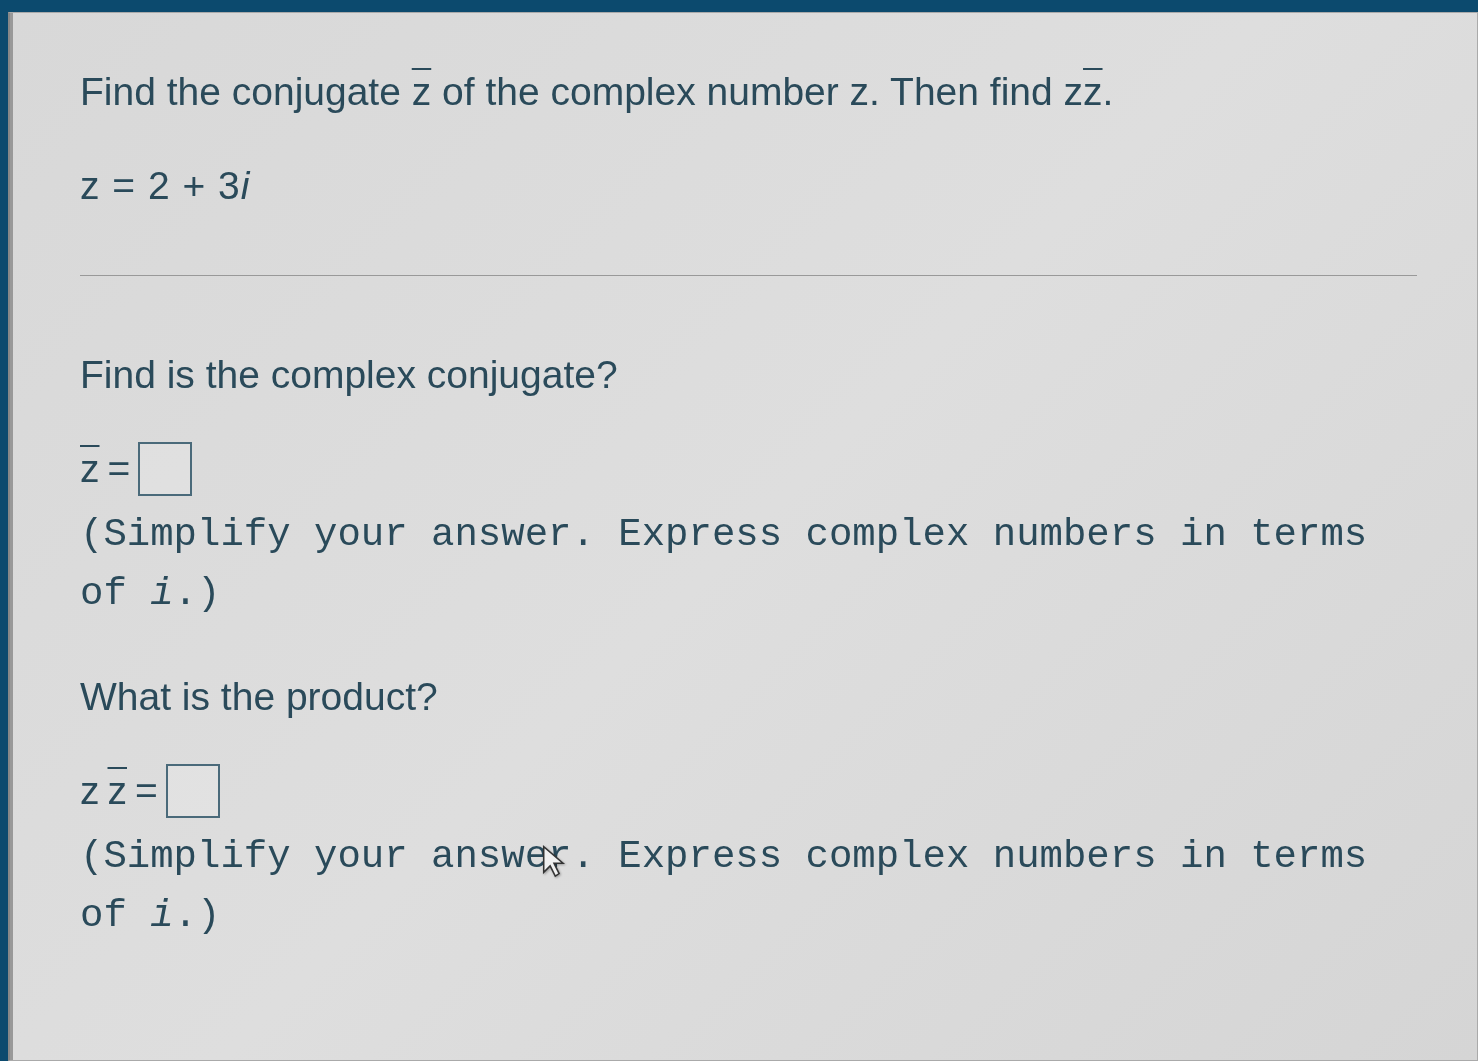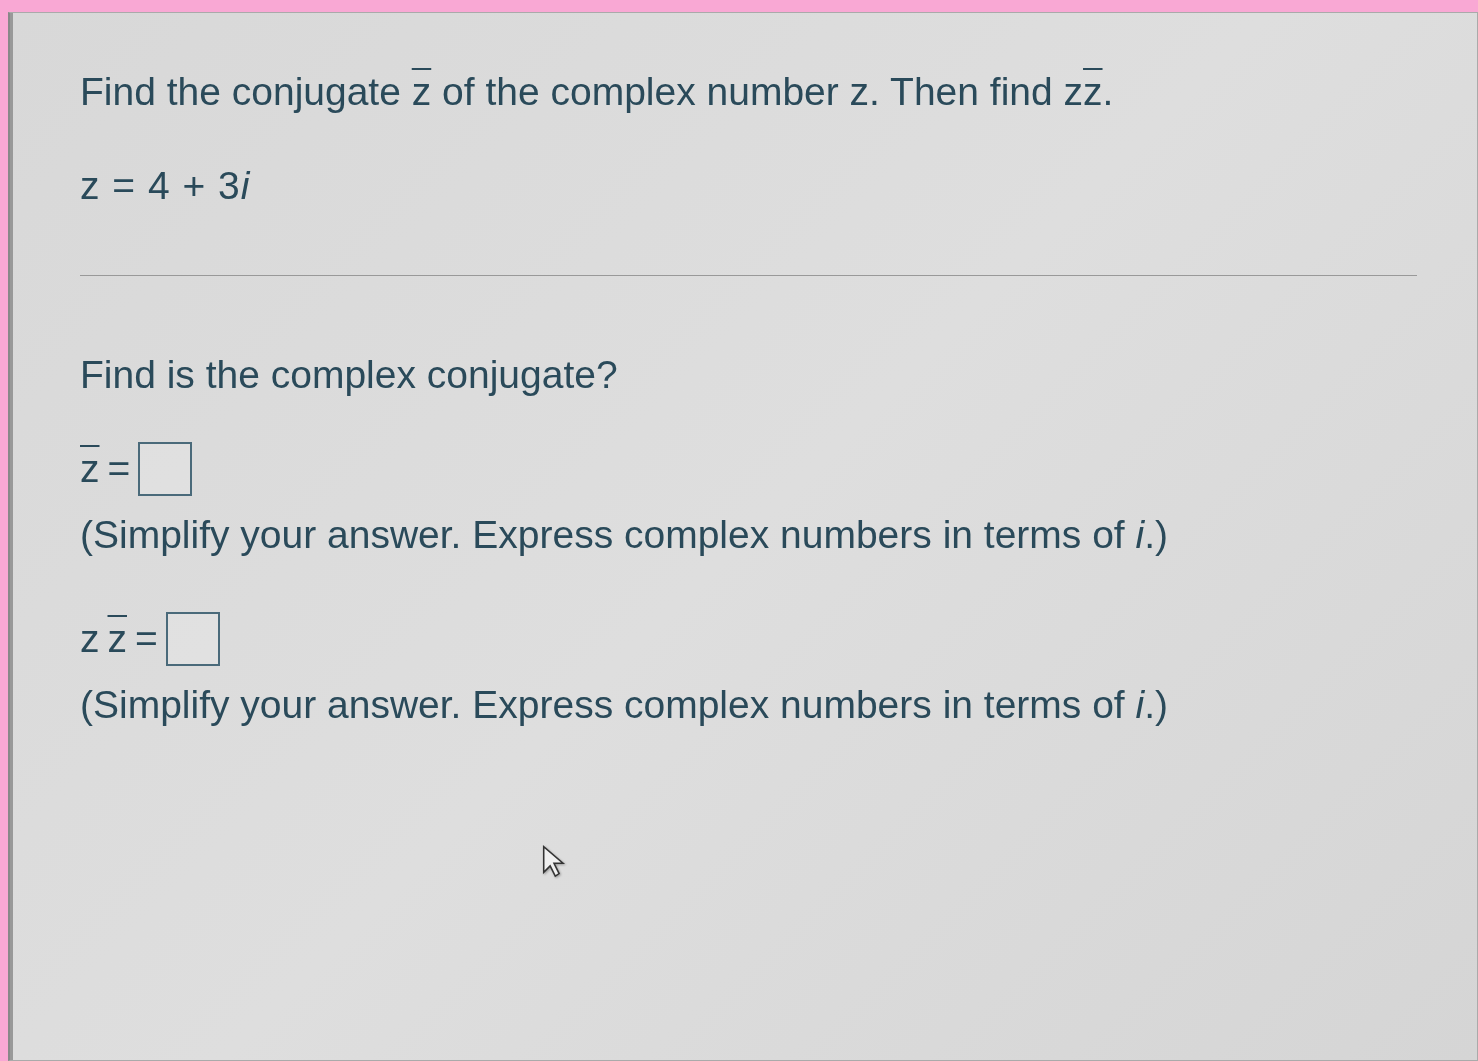--- a/index.html
+++ b/index.html
@@ -8,21 +8,21 @@
       box-sizing: border-box;
     }
     body {
       font-family: Arial, Helvetica, sans-serif;
       background: #1a7a7a;
       width: 1478px;
       height: 1061px;
       overflow: hidden;
     }
     .window-frame {
-      background: #f9a8d4;
+      background: #0c4a6e;
       padding: 12px 0 0 8px;
       height: 100%;
     }
     .content-area {
       background: #dcdcdc;
       background: linear-gradient(135deg, #d8d8d8 0%, #dedede 50%, #d5d5d5 100%);
       border: 1px solid #aaa;
       border-left: 2px solid #888;
       padding: 50px 60px 50px 70px;
       height: 100%;
@@ -67,20 +67,21 @@
     .input-box {
       display: inline-block;
       width: 54px;
       height: 54px;
       border: 2px solid #4a6a7a;
       background: rgba(255,255,255,0.15);
       vertical-align: middle;
     }
     .hint {
       margin-bottom: 45px;
+      font-family: Liberation Mono, monospace;
     }
     .italic {
       font-style: italic;
     }
     .overline {
       text-decoration: overline;
       text-decoration-thickness: 2px;
     }
     .cursor {
       position: absolute;
@@ -100,37 +101,38 @@
 <body>
 
 <div class="window-frame">
   <div class="content-area">
 
     <div class="problem-statement">
       <span>Find the conjugate </span><span class="overline">z</span><span> of the complex number z. Then find z</span><span class="overline">z</span><span>.</span>
     </div>
 
     <div class="given">
-      <span>z = 4 + 3</span><span class="italic">i</span>
+      <span>z = 2 + 3</span><span class="italic">i</span>
     </div>
 
     <hr class="divider">
 
     <div class="question">Find is the complex conjugate?</div>
 
     <div class="answer-line">
       <span class="var overline">z</span>
         <span> = </span>
         <span class="input-box"></span>
     </div>
 
     <div class="hint">
       <span>(Simplify your answer. Express complex numbers in terms of </span><span class="italic">i</span><span>.)</span>
     </div>
 
+    <div class="question">What is the product?</div>
 
     <div class="answer-line">
       <span class="var">z</span>
         <span class="var overline">z</span>
         <span> = </span>
         <span class="input-box"></span>
     </div>
 
     <div class="hint">
       <span>(Simplify your answer. Express complex numbers in terms of </span><span class="italic">i</span><span>.)</span>

